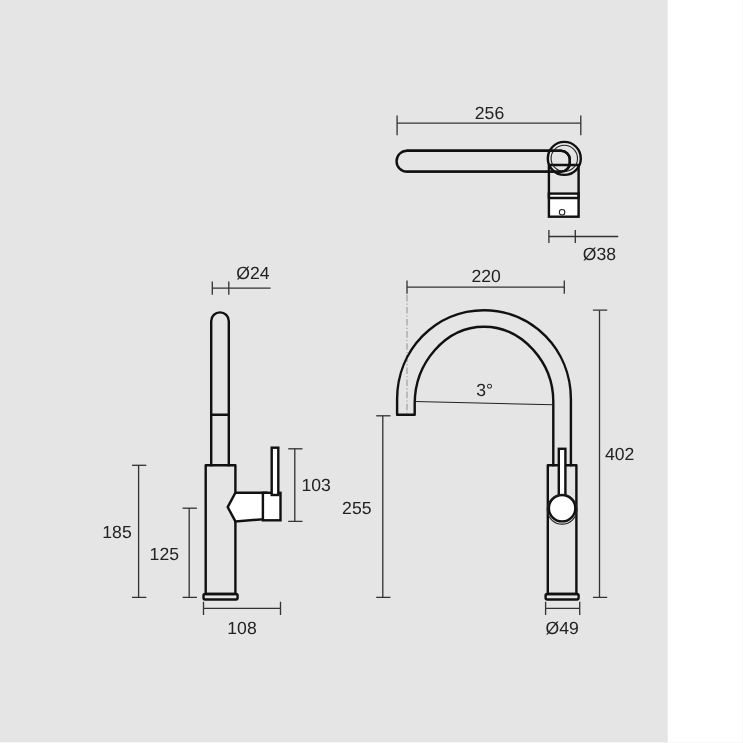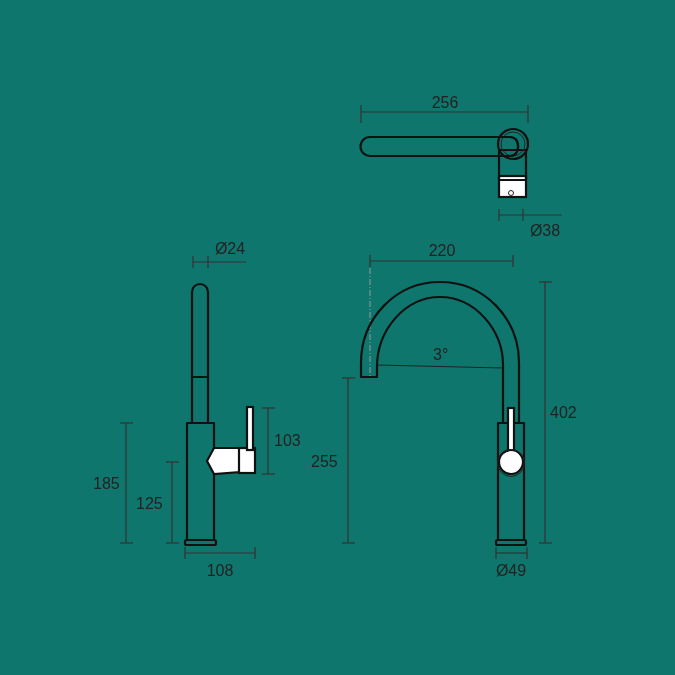--- a/index.html
+++ b/index.html
@@ -1,17 +1,17 @@
 <!DOCTYPE html>
 <html><head>
 <meta charset="utf-8">
 <style>
   html, body { margin: 0; padding: 0; background: #ffffff; }
   body { width: 675px; height: 675px; overflow: hidden; }
-  .canvas { position: relative; width: 675px; height: 675px; background: #0f766e; text-align: center; }
+  .canvas { position: relative; width: 607px; height: 675px; background: #e5e5e5; text-align: center; }
   svg { position: absolute; left: 0; top: 0; }
   .outline { fill: none; stroke: #111; stroke-width: 2.2; stroke-linejoin: round; stroke-linecap: round; }
   .fillw { fill: #fff; stroke: #111; stroke-width: 2.2; }
   .dim { fill: none; stroke: #333; stroke-width: 1.2; }
   .thin { fill: none; stroke: #222; stroke-width: 1; }
   .center { fill: none; stroke: #999; stroke-width: 1; stroke-dasharray: 6 2 1 2; }
   .label { font-family: "Liberation Sans", sans-serif; font-size: 16px; fill: #222; }
 </style>
 </head>
 <body>

